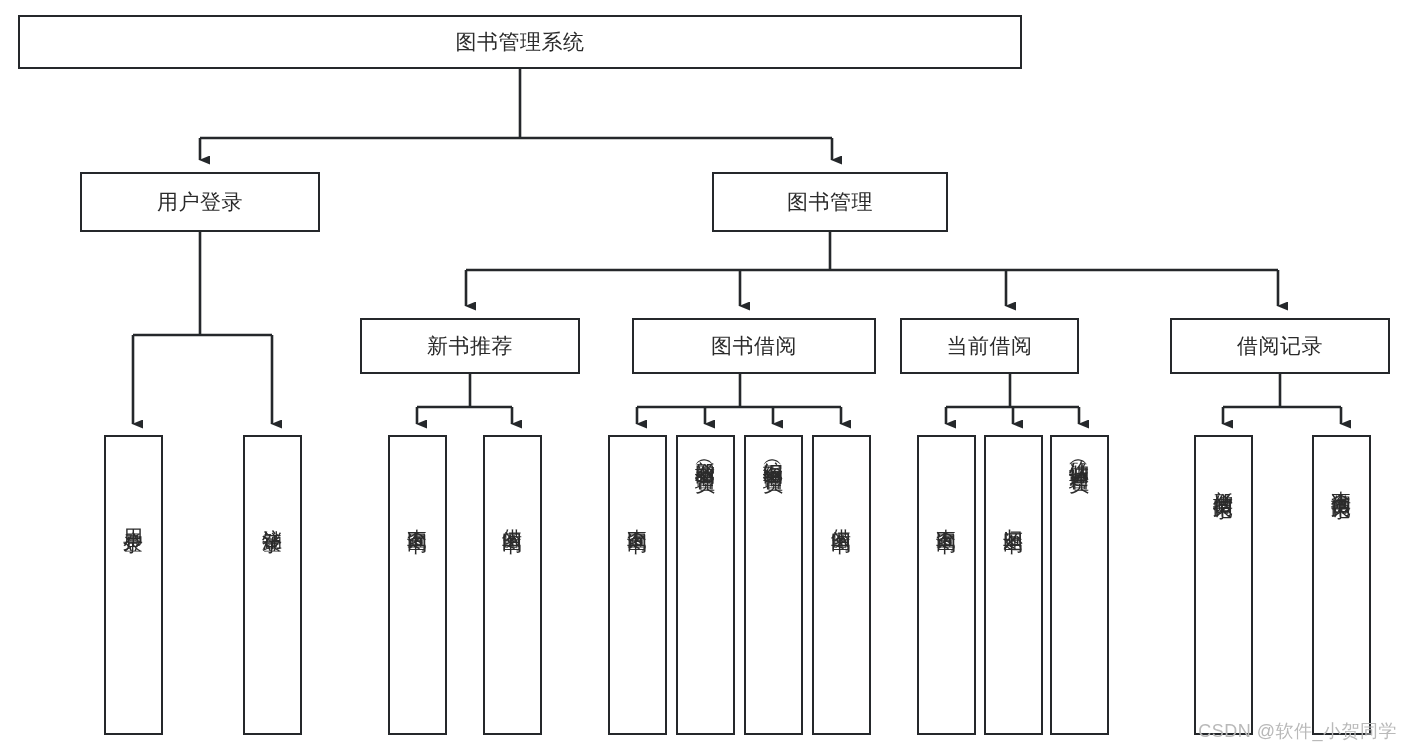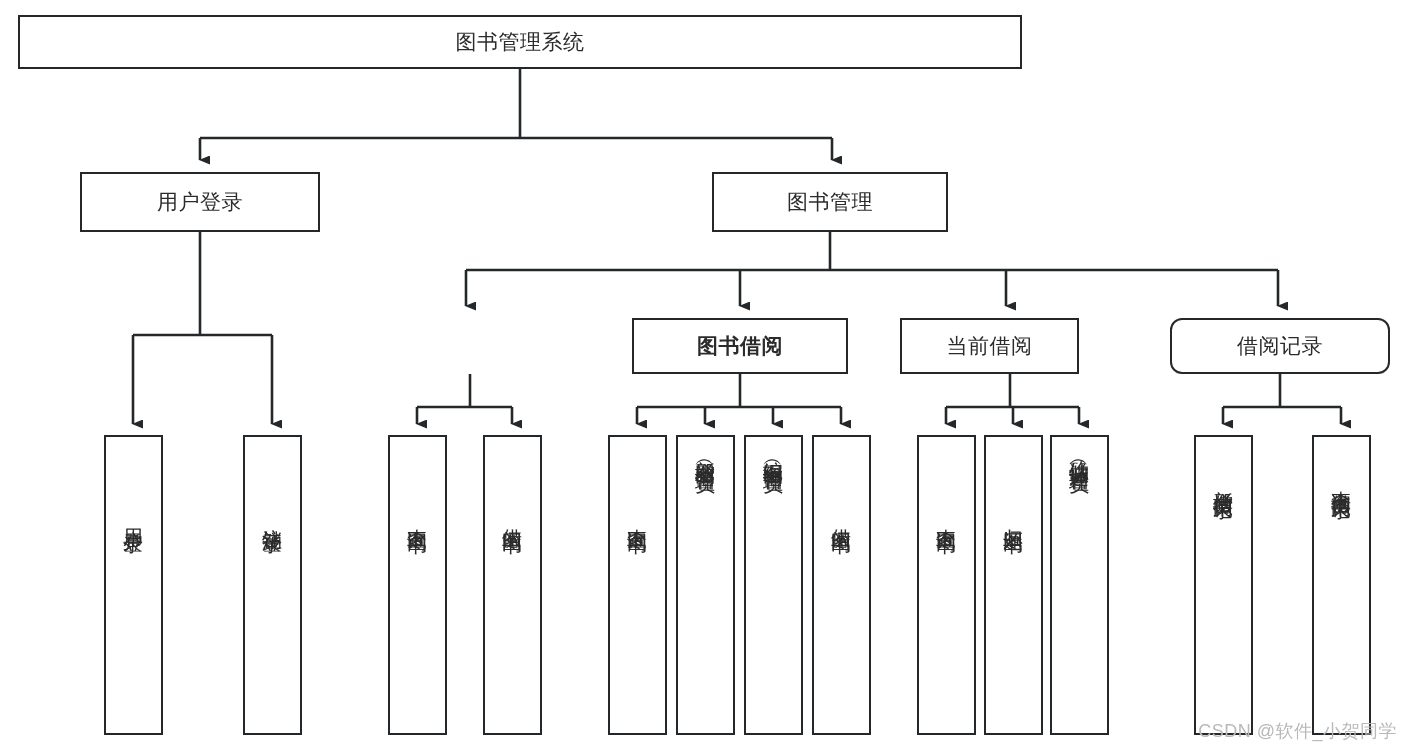--- a/index.html
+++ b/index.html
@@ -146,27 +146,30 @@
     <span class="node-label">图书管理系统</span>
   </div>
 
   <div class="node-box" style="left:80px; top:172px; width:240px; height:60px;">
     <span class="node-label">用户登录</span>
   </div>
   <div class="node-box" style="left:712px; top:172px; width:236px; height:60px;">
     <span class="node-label">图书管理</span>
   </div>
 
-  <div class="node-box" style="left:632px; top:318px; width:216px; height:56px;font-weight:bold;">
+  <div class="node-box" style="left:360px; top:318px; width:220px; height:56px;">
+    <span class="node-label">新书推荐</span>
+  </div>
+  <div class="node-box" style="left:632px; top:318px; width:244px; height:56px;">
     <span class="node-label">图书借阅</span>
   </div>
   <div class="node-box" style="left:900px; top:318px; width:179px; height:56px;">
     <span class="node-label">当前借阅</span>
   </div>
-  <div class="node-box" style="left:1170px; top:318px; width:220px; height:56px;border-radius:12px;">
+  <div class="node-box" style="left:1170px; top:318px; width:220px; height:56px;">
     <span class="node-label">借阅记录</span>
   </div>
 
   <div class="node-box vertical leaf short" style="left:104px; top:435px; width:59px; height:300px;">
     <span class="node-label">用户登录</span>
   </div>
   <div class="node-box vertical leaf short" style="left:243px; top:435px; width:59px; height:300px;">
     <span class="node-label">注销登录</span>
   </div>
   <div class="node-box vertical leaf short" style="left:388px; top:435px; width:59px; height:300px;">

